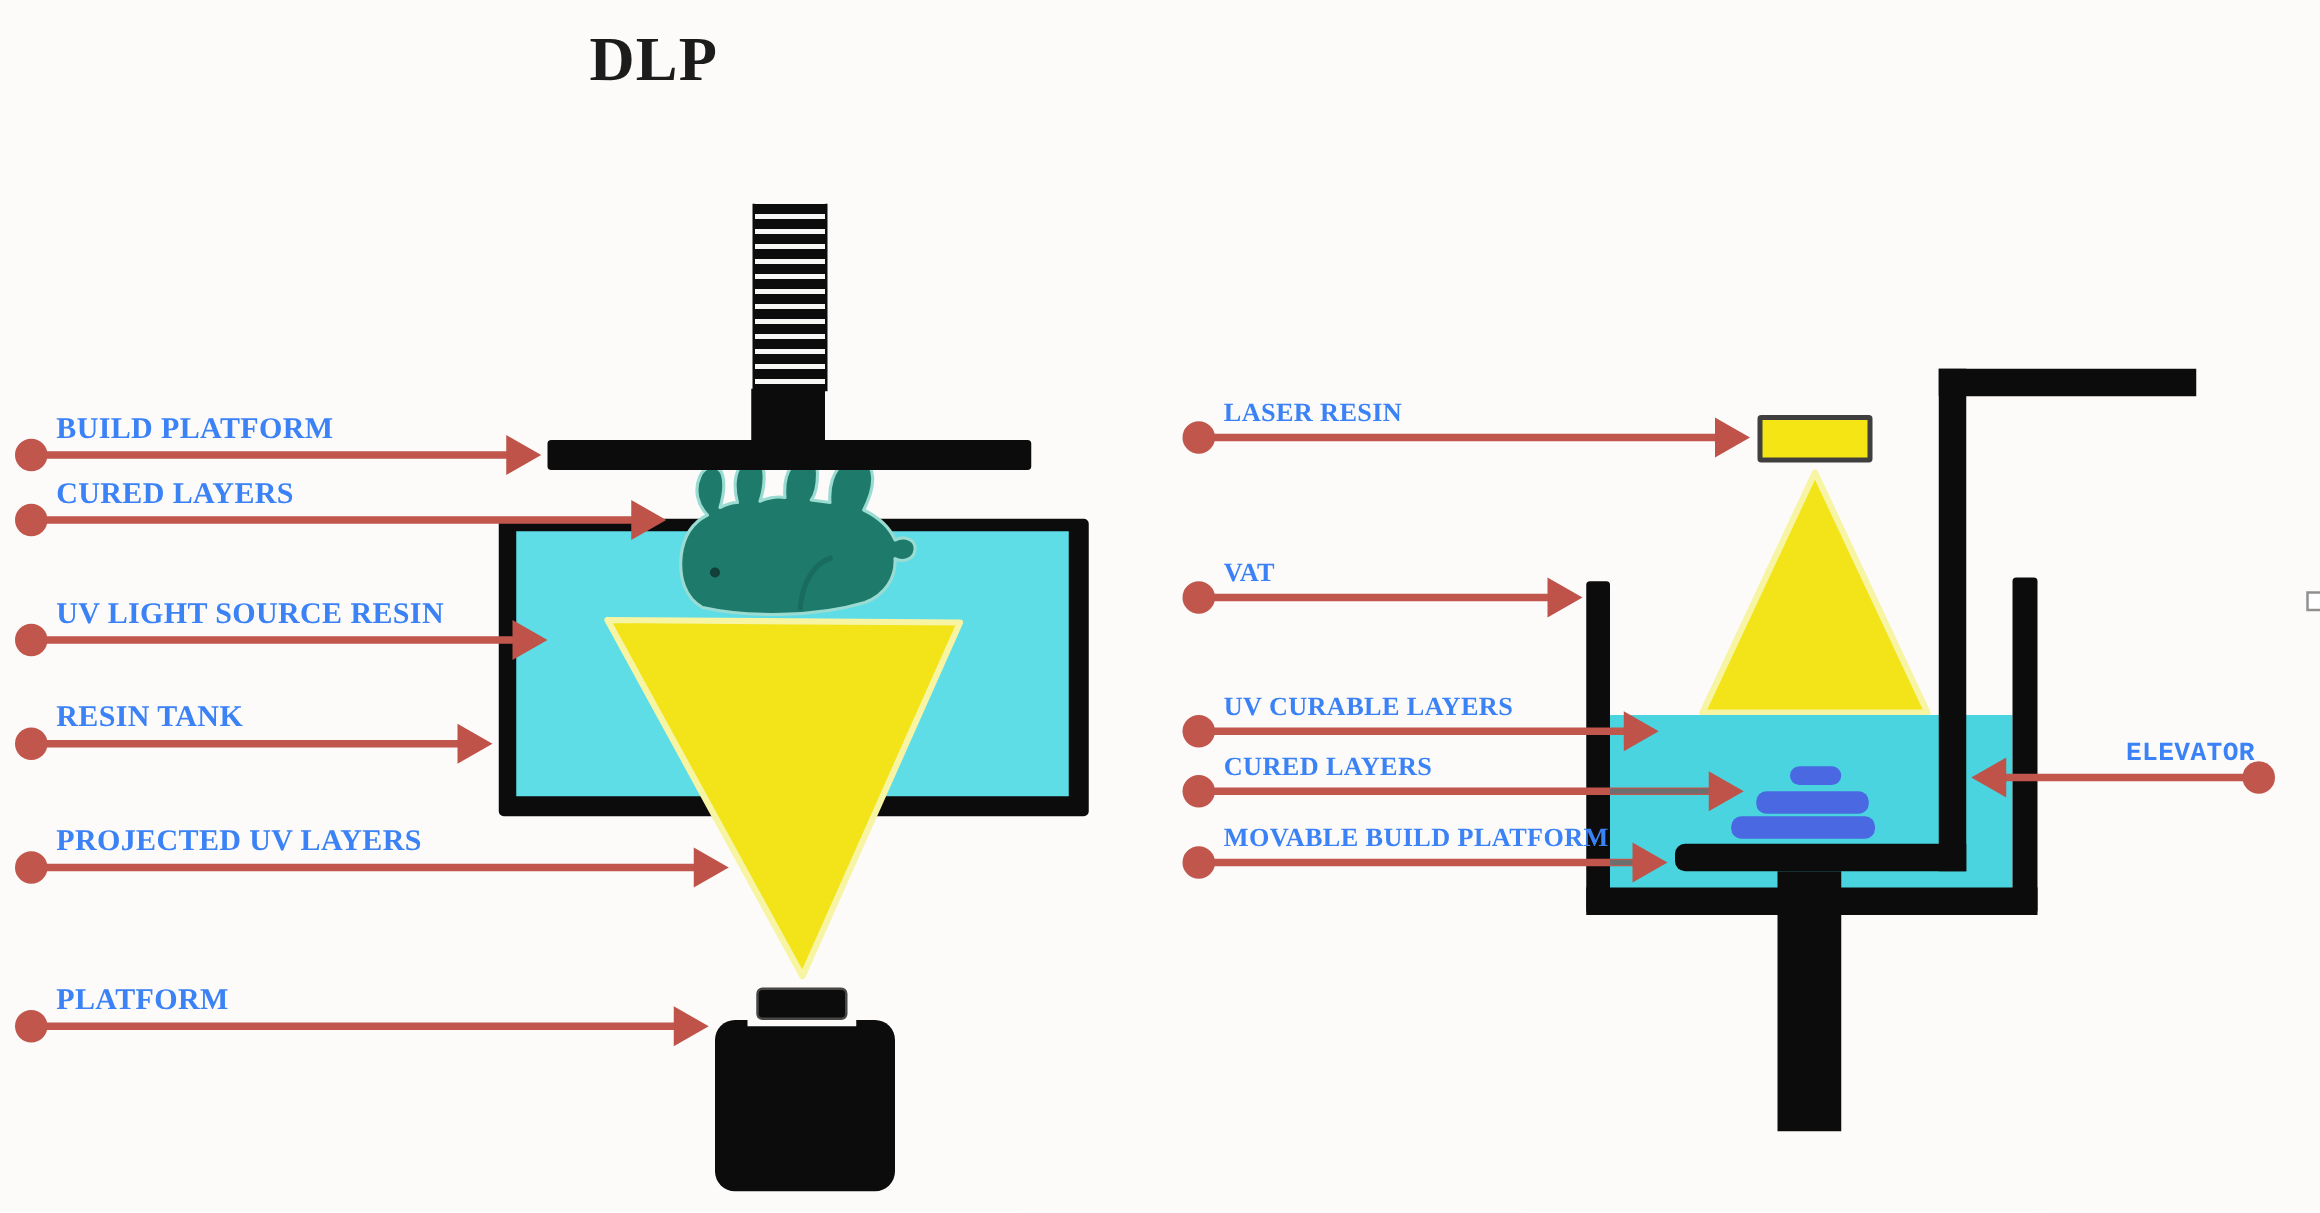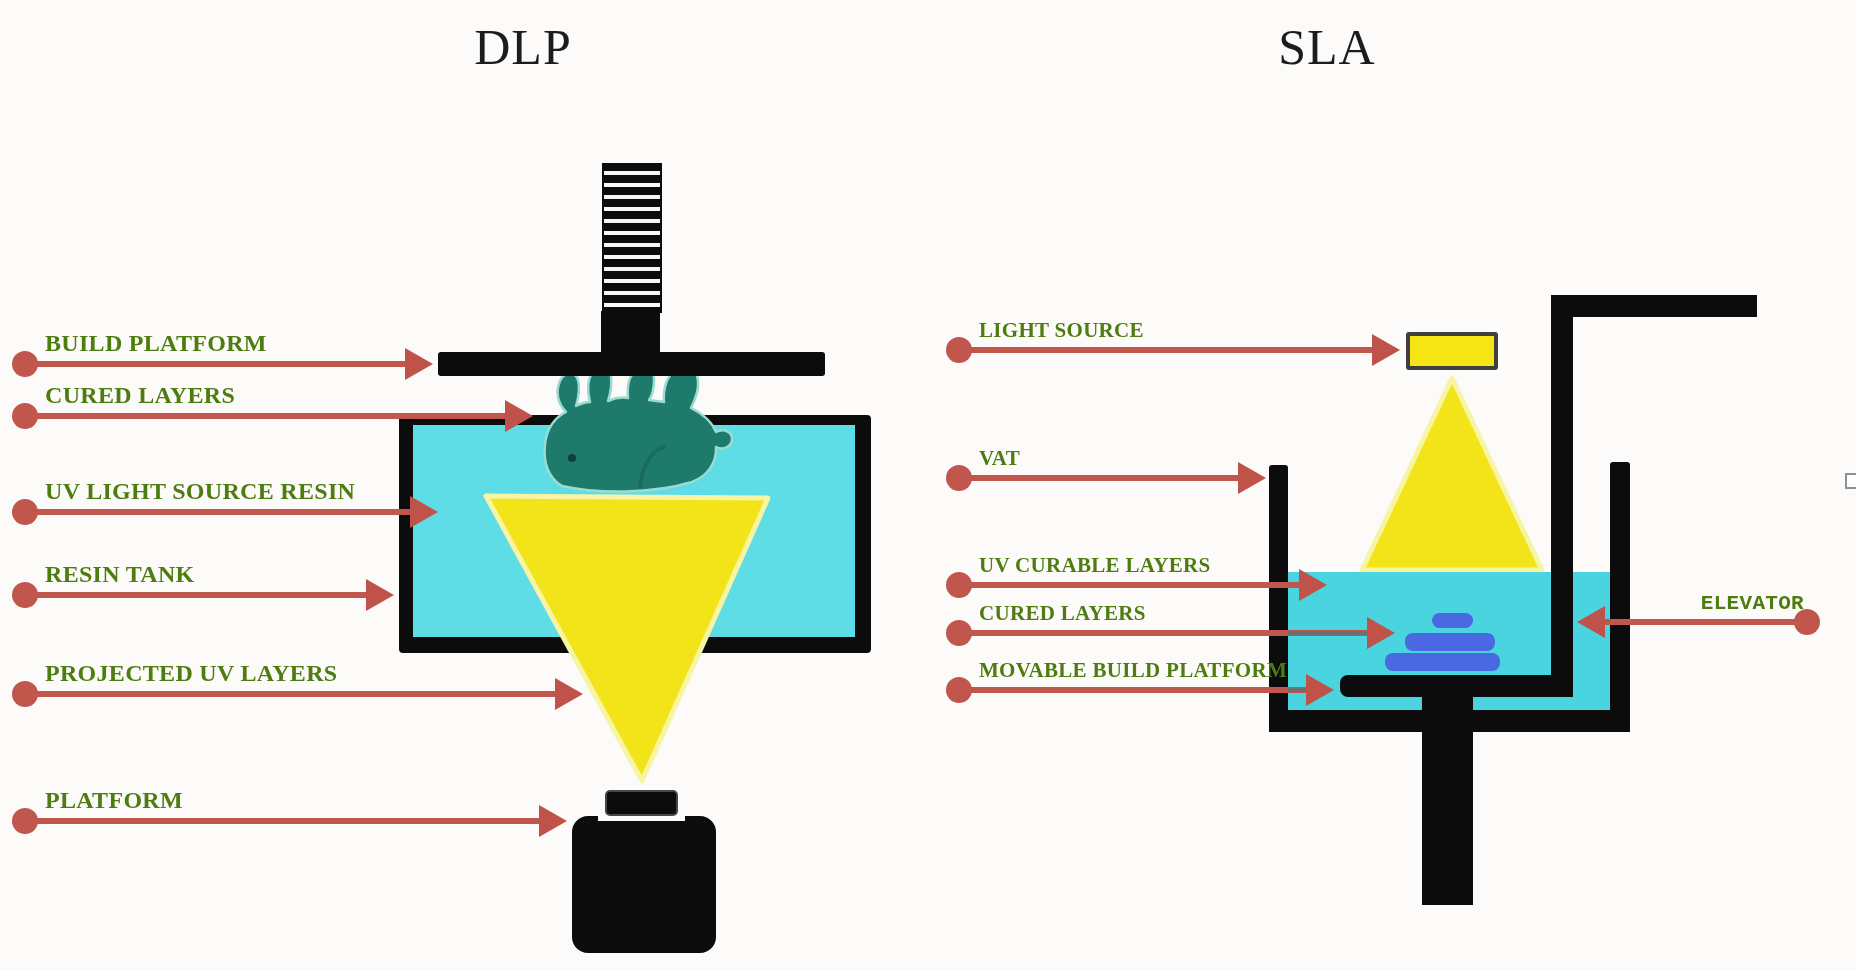--- a/index.html
+++ b/index.html
@@ -7,21 +7,21 @@
     position:relative;width:1856px;height:970px;overflow:hidden;
     background:#fcfbf9;
     font-family:"Liberation Serif","DejaVu Serif",serif;
   }
   .abs{position:absolute;}
   .black{background:#0c0c0c;}
 
   
   .diagram-title{
     position:absolute;top:18px;width:220px;text-align:center;
-    font-size:50px;font-weight:400;color:#1c1c1c;letter-spacing:1px;
+    font-size:50px;font-weight:700;color:#1c1c1c;letter-spacing:1px;
   }
   #dlp-title{left:413px;}
   #sla-title{left:1217px;}
 
   
   #dlp-threaded-rod{
     left:602px;top:163px;width:56px;height:150px;
     background:repeating-linear-gradient(to bottom,#0c0c0c 0px,#0c0c0c 8px,#f7f7f5 8px,#f7f7f5 12px);
     border-left:2px solid #0c0c0c;border-right:2px solid #0c0c0c;
   }
@@ -67,41 +67,40 @@
     background:#c0564c;
   }
   .callout .shaft{position:absolute;left:13px;right:24px;top:-3px;height:6px;background:#c0564c;}
   .callout .head{
     position:absolute;right:0;top:-16px;width:0;height:0;
     border-left:28px solid #bf5349;border-top:16px solid transparent;border-bottom:16px solid transparent;
   }
   .callout .gray-seg{position:absolute;top:-2px;height:4px;background:#6e6e6e;}
   .callout .text{
     position:absolute;left:33px;bottom:7px;white-space:nowrap;
-    font-weight:700;color:#4d7c0f;font-size:24px;letter-spacing:0.3px;
+    font-weight:700;color:#3b82f6;font-size:24px;letter-spacing:0.3px;
   }
   .callout.small .text{font-size:21px;}
   
   .callout.point-left .dot{left:auto;right:0;}
   .callout.point-left .shaft{left:24px;right:13px;}
   .callout.point-left .head{
     right:auto;left:0;border-left:none;
     border-right:28px solid #bf5349;border-top:16px solid transparent;border-bottom:16px solid transparent;
   }
   .callout.point-left .text{left:auto;right:16px;font-family:Liberation Mono, monospace;}
 
   svg{position:absolute;overflow:visible;}
 </style>
 </head>
 <body>
 
 <div id="canvas">
 
   <div class="diagram-title" id="dlp-title">DLP</div>
-  <div class="diagram-title" id="sla-title">SLA</div>
 
   <div class="abs" id="dlp-tank"></div>
 
   <svg id="dlp-elephant" style="left:540px;top:366px;" width="200" height="128" viewBox="0 0 200 128">
     <path fill="#1e7a6b" stroke="#9adbd2" stroke-width="2.5" stroke-linejoin="round" d="M22,120 C8,112 3,96 5,78 C7,62 14,52 26,46 C18,38 15,26 20,15 C24,6 35,5 38,14
          C40,21 39,30 36,40 C40,38 45,36 50,36 C47,25 47,12 54,5 C61,-2 70,1 71,11
          C72,20 70,29 68,35 C75,32 82,31 88,32 C87,21 89,9 97,4 C106,-2 114,3 114,13
          C114,22 112,30 109,34 L124,36 C123,24 126,10 136,4 C147,-2 157,3 158,15
          C159,25 155,34 151,42 C163,48 172,56 176,66 C184,62 193,66 192,74
          C191,82 182,84 176,81 C177,96 168,110 152,116 C112,128 58,128 22,120 Z"></path>
@@ -182,21 +181,21 @@
     <span class="dot"></span>
     <span class="shaft"></span>
     <span class="head"></span>
     <span class="text">PLATFORM</span>
   </div>
 
   <div class="callout small" style="left:946px;top:350px;width:454px;">
     <span class="dot"></span>
     <span class="shaft"></span>
     <span class="head"></span>
-    <span class="text">LIGHT SOURCE</span>
+    <span class="text">LASER RESIN</span>
   </div>
 
   <div class="callout small" style="left:946px;top:478px;width:320px;">
     <span class="dot"></span>
     <span class="shaft"></span>
     <span class="head"></span>
     <span class="text">VAT</span>
   </div>
 
   <div class="callout small" style="left:946px;top:585px;width:381px;">

